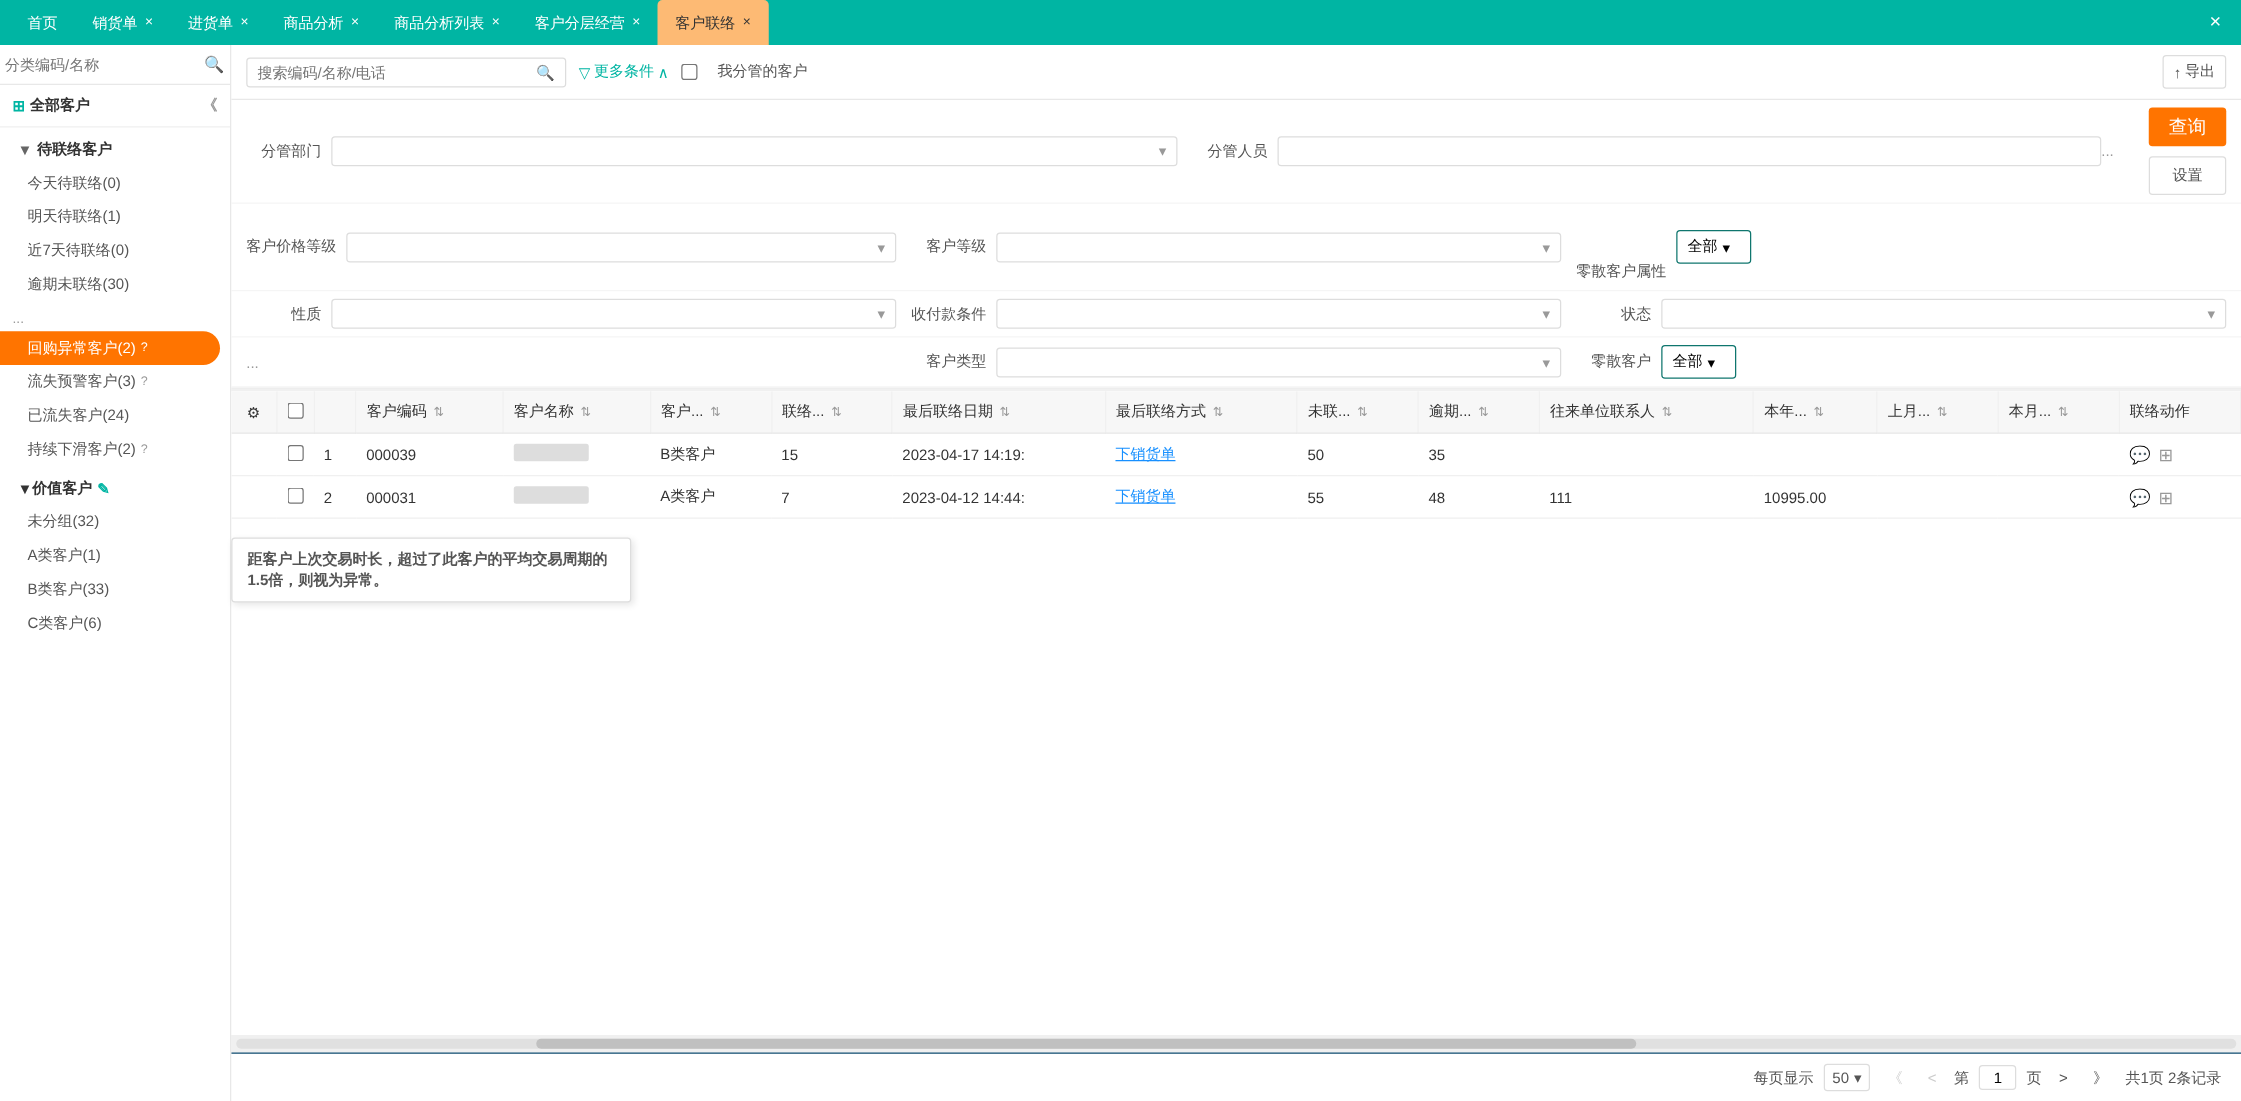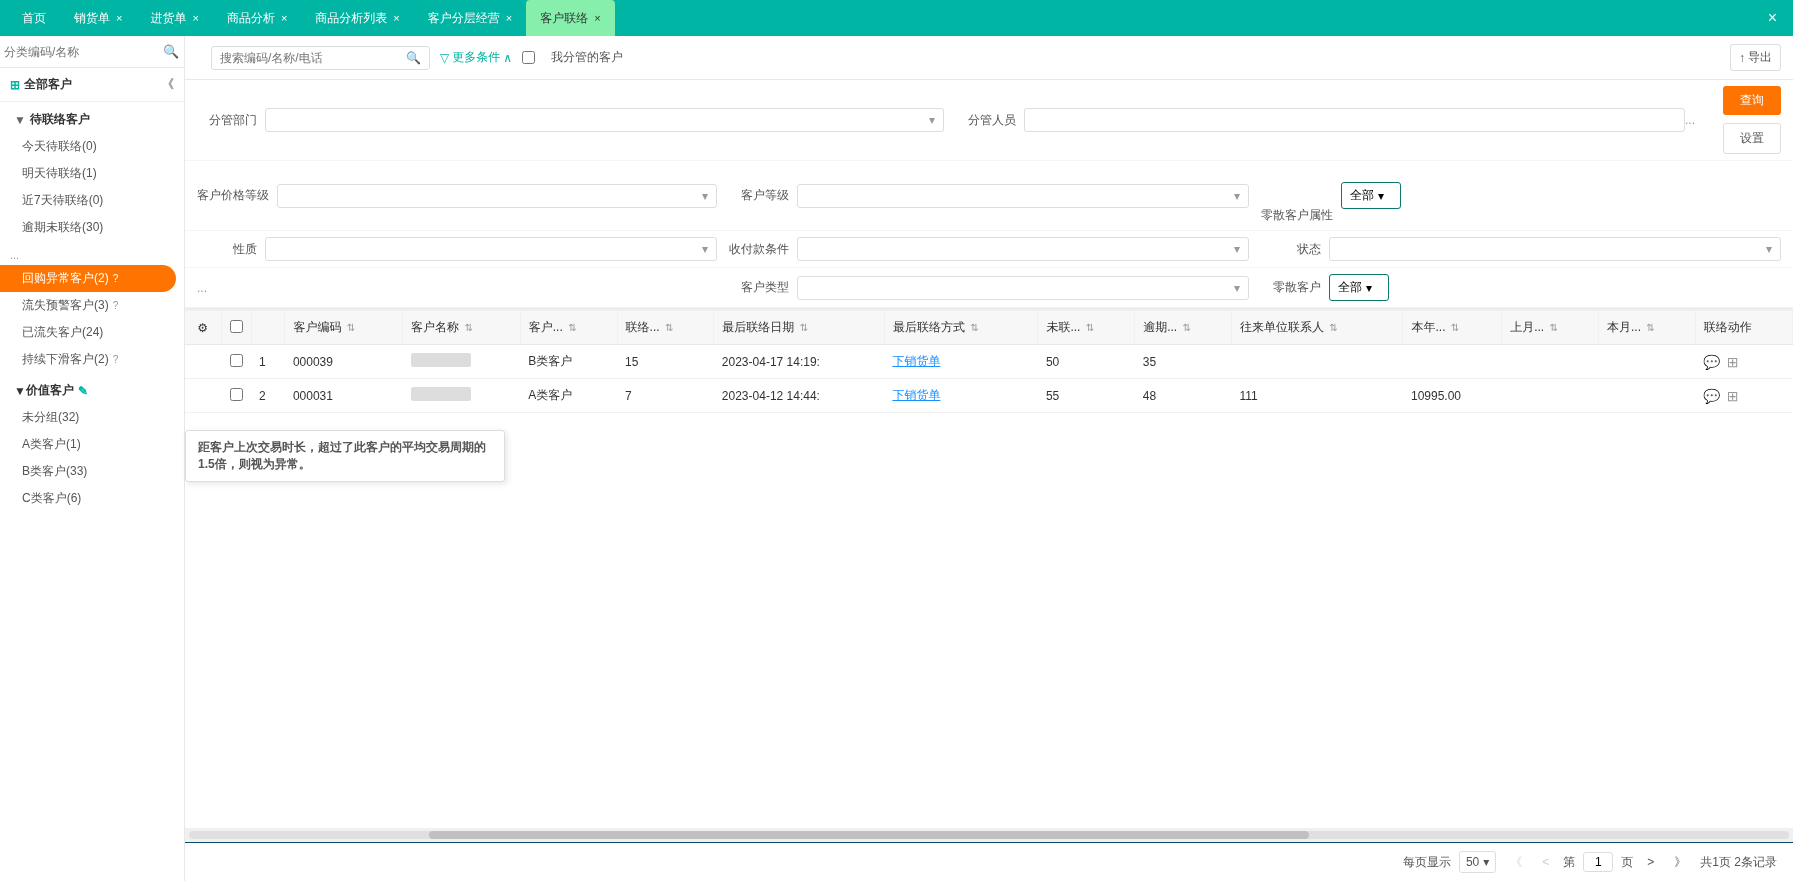--- a/index.html
+++ b/index.html
@@ -9,21 +9,21 @@
     .top-nav {
       display: flex; align-items: center;
       background: #00b5a3; height: 36px; padding: 0 8px;
       color: white;
     }
     .top-nav .nav-tab {
       display: inline-flex; align-items: center; padding: 0 14px; height: 36px;
       cursor: pointer; font-size: 13px; white-space: nowrap; color: white;
     }
     .top-nav .nav-tab.active {
-      background: #86efac; color: #333; border-radius: 4px 4px 0 0;
+      background: #fdba74; color: #333; border-radius: 4px 4px 0 0;
     }
     .top-nav .nav-tab .close-icon { margin-left: 6px; font-size: 11px; }
     .top-nav .spacer { flex: 1; }
     .top-nav .close-btn { color: white; font-size: 16px; cursor: pointer; padding: 0 8px; }
 
     
     .main-layout { display: flex; height: calc(881px - 36px); }
 
     
     .sidebar {
@@ -68,21 +68,21 @@
     
     .content-area { flex: 1; display: flex; flex-direction: column; overflow: hidden; }
 
     
     .filter-bar {
       background: white; padding: 8px 12px; border-bottom: 1px solid #e8e8e8;
       display: flex; align-items: center; gap: 10px; flex-shrink: 0;
     }
     .filter-search-box {
       display: flex; align-items: center; border: 1px solid #ddd; border-radius: 3px;
-      padding: 4px 8px; width: 219px; margin-left: 14px;
+      padding: 4px 8px; width: 256px;
     }
     .filter-search-box input { border: none; outline: none; font-size: 12px; flex: 1; }
     .filter-search-box .s-icon { color: #00b5a3; margin-left: 4px; }
     .more-conditions {
       display: flex; align-items: center; color: #00b5a3; cursor: pointer; gap: 3px;
     }
     .my-customers { display: flex; align-items: center; gap: 16px; color: #555; cursor: pointer; }
     .my-customers input[type="checkbox"] { cursor: pointer; }
     .spacer { flex: 1; }
     .export-btn {
@@ -116,21 +116,21 @@
       flex: 1; border: 1px solid #ddd; border-radius: 3px; padding: 4px 8px;
       display: flex; align-items: center; justify-content: space-between; cursor: pointer;
     }
     .filter-select .arrow { color: #999; }
     .filter-input {
       flex: 1; border: 1px solid #ddd; border-radius: 3px; padding: 4px 8px;
       font-size: 12px; outline: none;
     }
     .btn-query {
       background: #ff7400; color: white; border: none; border-radius: 3px;
-      padding: 6px 16px; cursor: pointer; font-size: 12px; display: block;
+      padding: 6px 16px; cursor: pointer; font-size: 15px; display: block;
     }
     .btn-settings {
       background: white; color: #555; border: 1px solid #ddd; border-radius: 3px;
       padding: 6px 16px; cursor: pointer; font-size: 12px; display: block; margin-top: 4px;
     }
     .action-buttons { display: flex; flex-direction: column; gap: 4px; margin-left: 8px; }
     .filter-field-dots { color: #999; cursor: pointer; margin-right: 8px; }
     .retail-attr-label { white-space: nowrap; margin-right: 4px; margin-top: 40px; }
     .retail-select {
       border: 1px solid #0f766e; border-radius: 3px; padding: 4px 8px;

